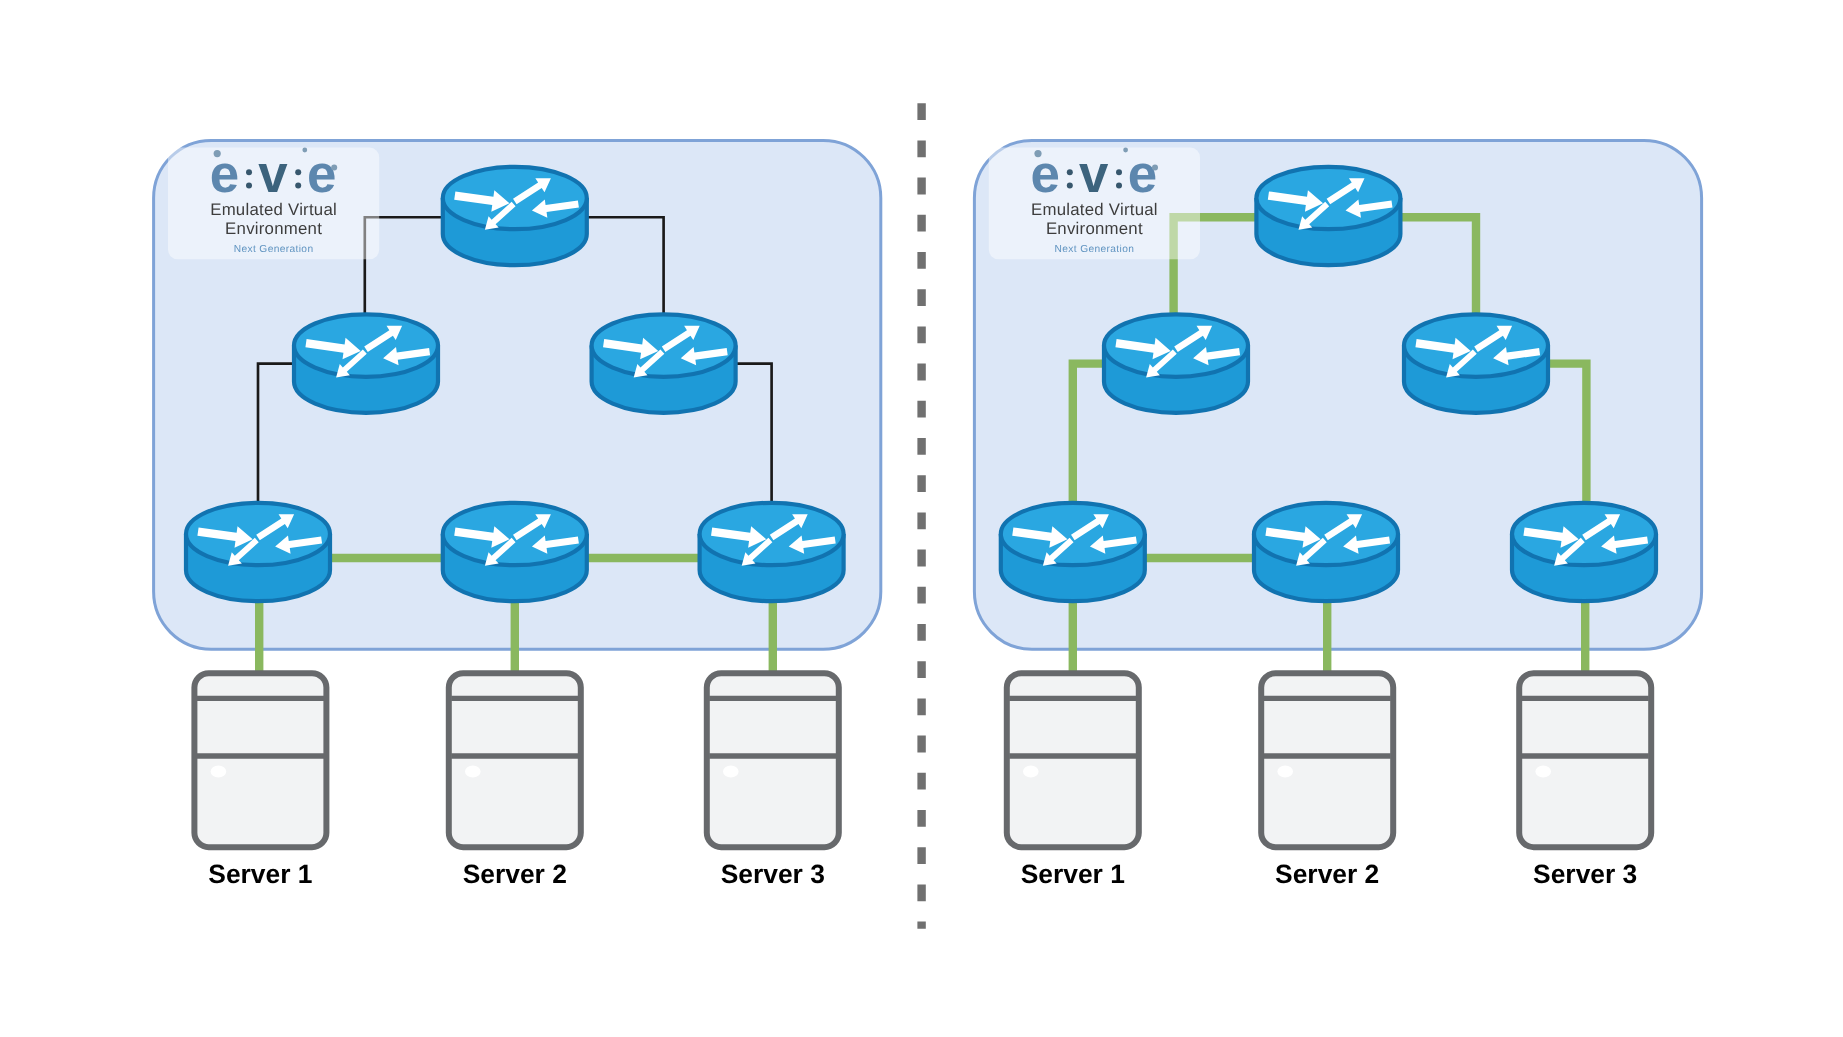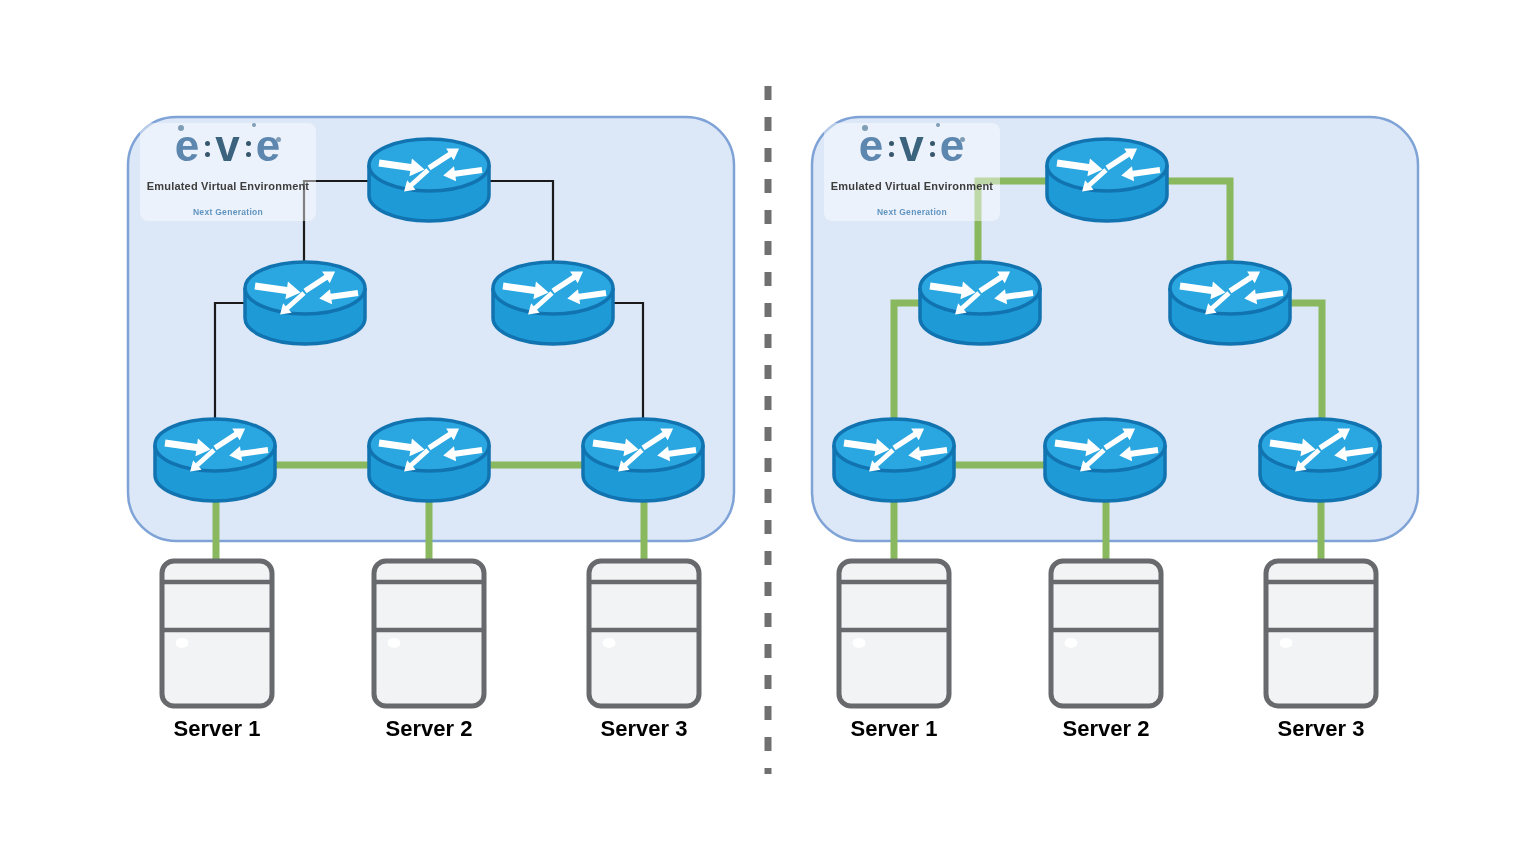--- a/index.html
+++ b/index.html
@@ -28,22 +28,22 @@
     font-weight:bold;font-size:44px;line-height:34px;letter-spacing:1px;
   }
   .letter-e{color:#5d87ae;}
   .letter-v{color:#3c637d;}
   .colon{display:inline-flex;flex-direction:column;gap:6px;margin:0 1px;padding-top:6px;}
   .colon i{width:5px;height:5px;border-radius:50%;background:#37576d;display:block;}
   .logo-deco{position:absolute;border-radius:50%;background:#7f9db5;}
   .deco1{width:6px;height:6px;left:38px;top:2px;}
   .deco2{width:4px;height:4px;left:112px;top:0px;}
   .deco3{width:5px;height:5px;left:136px;top:14px;}
-  .logo-tagline{font-size:11px;color:#3d3d3d;margin-top:17px;letter-spacing:0.2px;font-weight:bold;}
-  .logo-subtitle{font-size:8.5px;color:#6094c1;margin-top:15px;letter-spacing:0.3px;font-weight:bold;}
+  .logo-tagline{font-size:14px;color:#3d3d3d;margin-top:3px;letter-spacing:0.2px;}
+  .logo-subtitle{font-size:8.5px;color:#6094c1;margin-top:4px;letter-spacing:0.3px;}
 </style>
 </head>
 <body>
 
 <div class="stage">
 
   <svg id="scene" width="1536" height="864" viewBox="0 0 1536 864">
       <rect x="128" y="117" width="606" height="424" rx="48" fill="#dce7f7" stroke="#7fa3d7" stroke-width="2.5"></rect>
       <rect x="812" y="117" width="606" height="424" rx="48" fill="#dce7f7" stroke="#7fa3d7" stroke-width="2.5"></rect>
       <line x1="768" y1="86" x2="768" y2="774" stroke="#707070" stroke-width="7" stroke-dasharray="14 17"></line>

